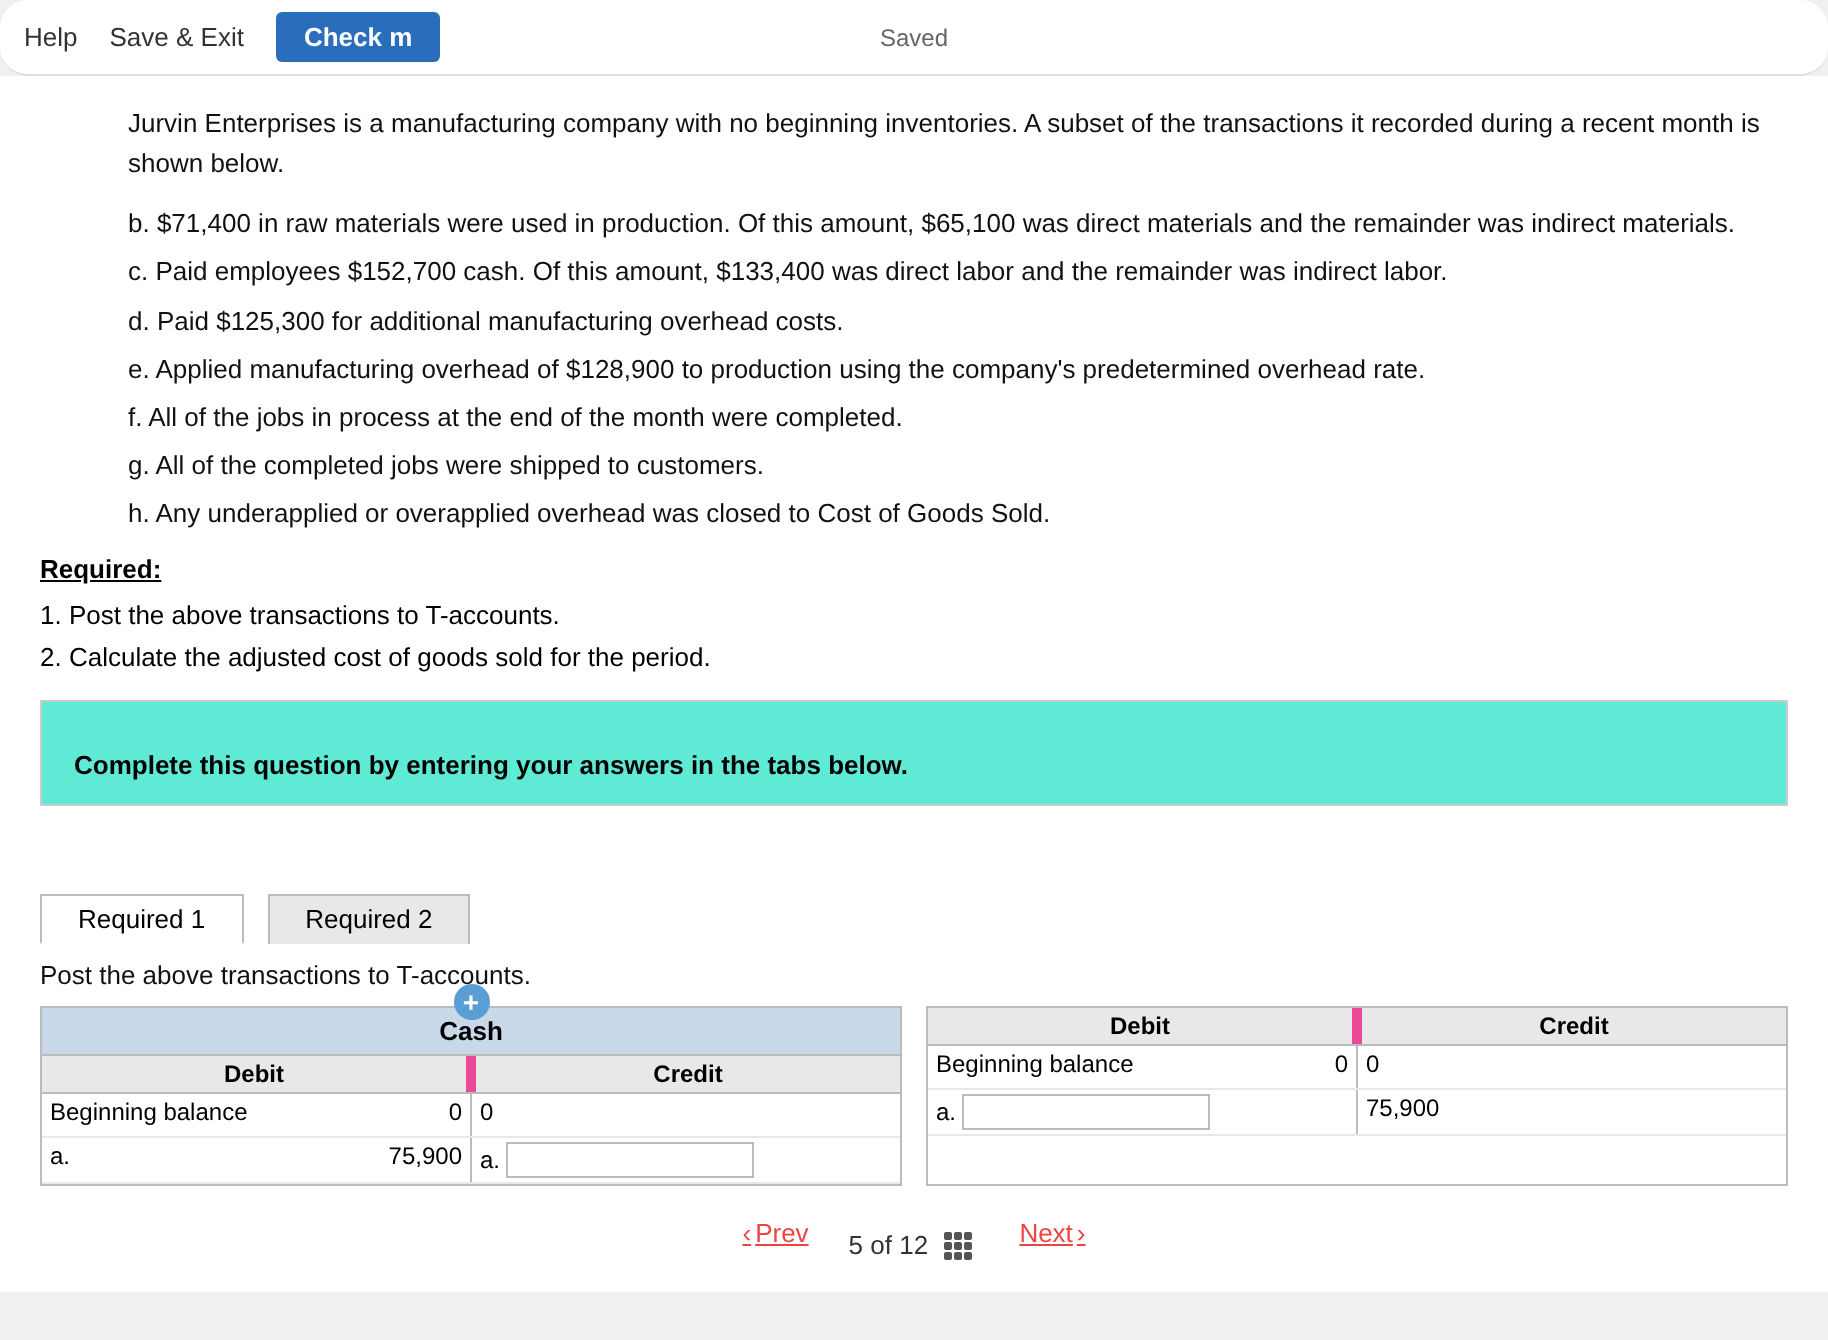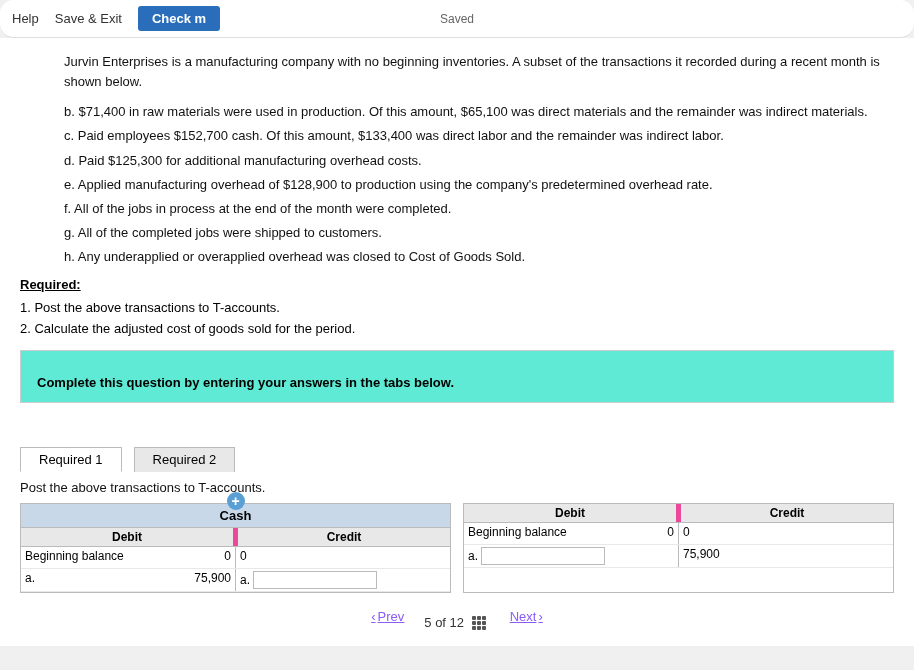--- a/index.html
+++ b/index.html
@@ -128,21 +128,21 @@
     }
     .bottom-nav {
       display: flex;
       align-items: center;
       justify-content: center;
       padding: 10px 0 6px 0;
       gap: 20px;
       font-size: 13px;
     }
     .nav-link {
-      color: #8b5cf6;
+      color: #ef4444;
       text-decoration: underline;
       cursor: pointer;
       font-size: 13px;
     }
     .page-indicator {
       font-size: 13px;
       color: #333;
       margin-top: 12px;
     }
     .arrow-left::before { content: '‹'; margin-right: 2px; }

